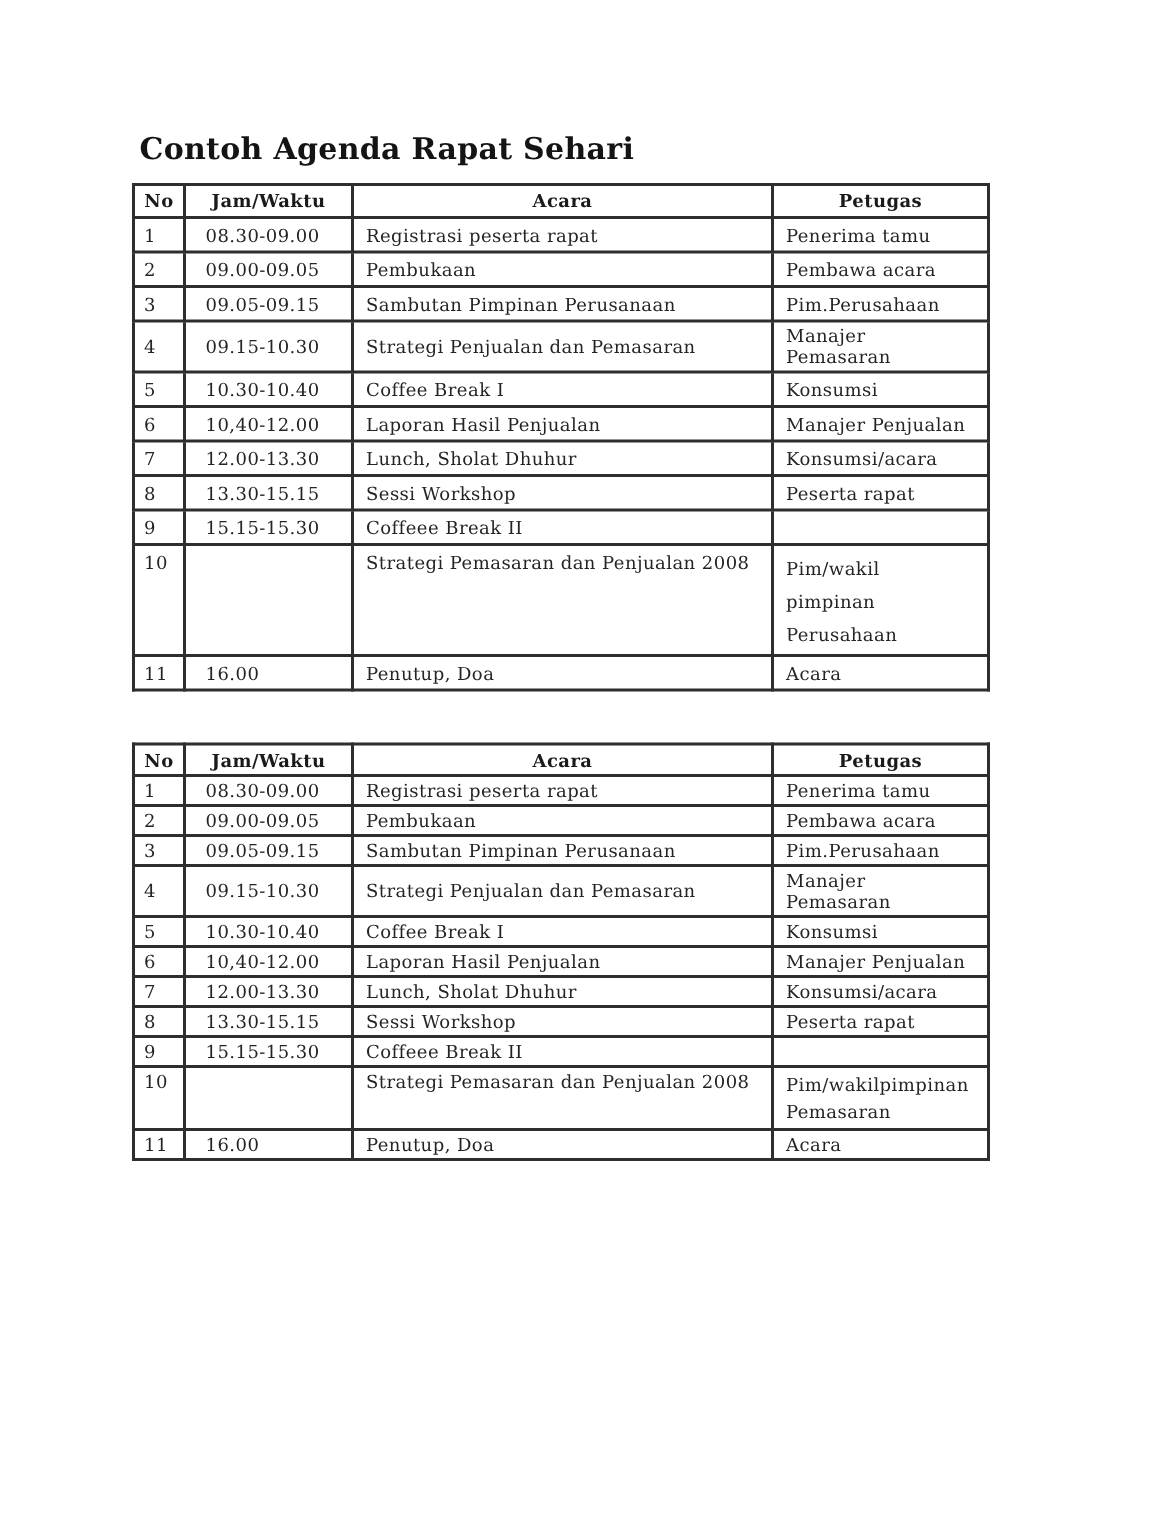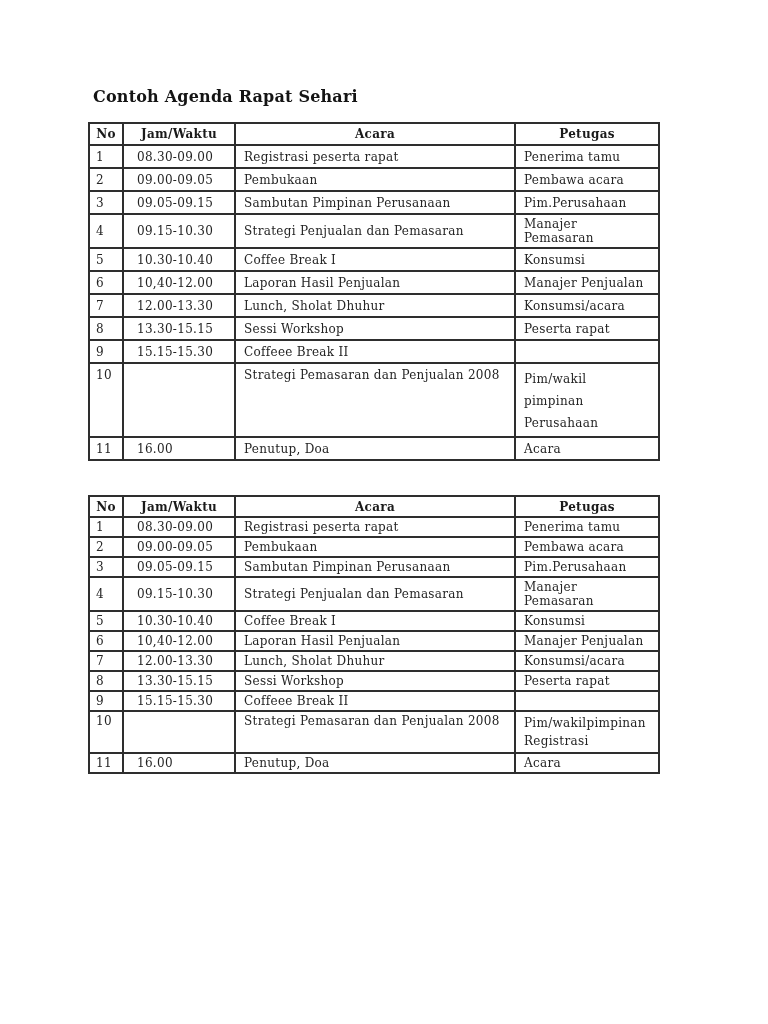--- a/index.html
+++ b/index.html
@@ -11,21 +11,21 @@
     margin: 0 auto;
     background: #ffffff;
     font-family: "DejaVu Serif", "Liberation Serif", serif;
     color: #1e1e1e;
     overflow: hidden;
   }
   .doc-title {
     position: absolute;
     left: 93px;
     top: 87px;
-    font-size: 16px;
+    font-size: 20px;
     font-weight: bold;
     color: #141414;
     letter-spacing: 0.2px;
   }
   table.agenda {
     position: absolute;
     left: 88px;
     width: 570px;
     border-collapse: collapse;
     table-layout: fixed;
@@ -241,21 +241,21 @@
           <td>9</td>
           <td>15.15-15.30</td>
           <td>Coffeee Break II</td>
           <td></td>
         </tr>
         <tr>
           <td>10</td>
           <td></td>
           <td>Strategi Pemasaran dan Penjualan 2008</td>
           <td>Pim/wakilpimpinan
-Registrasi</td>
+Pemasaran</td>
         </tr>
         <tr>
           <td>11</td>
           <td>16.00</td>
           <td>Penutup, Doa</td>
           <td>Acara</td>
         </tr>
       </tbody>
   </table>
 

